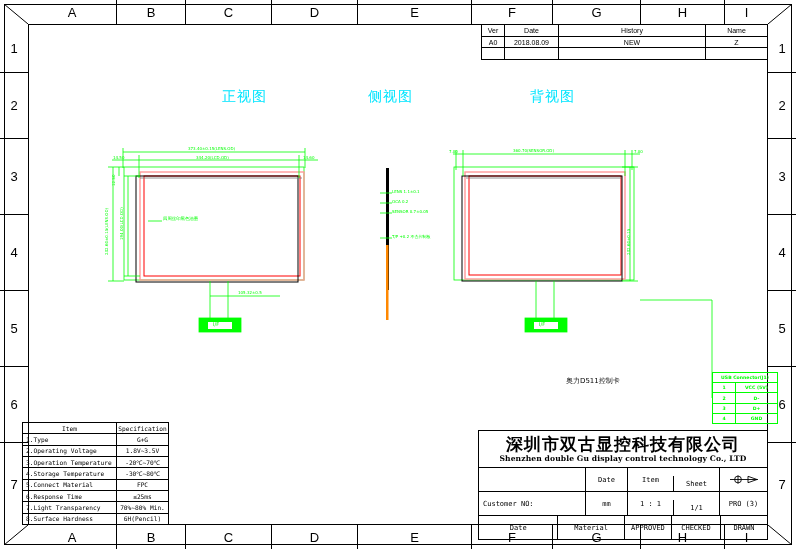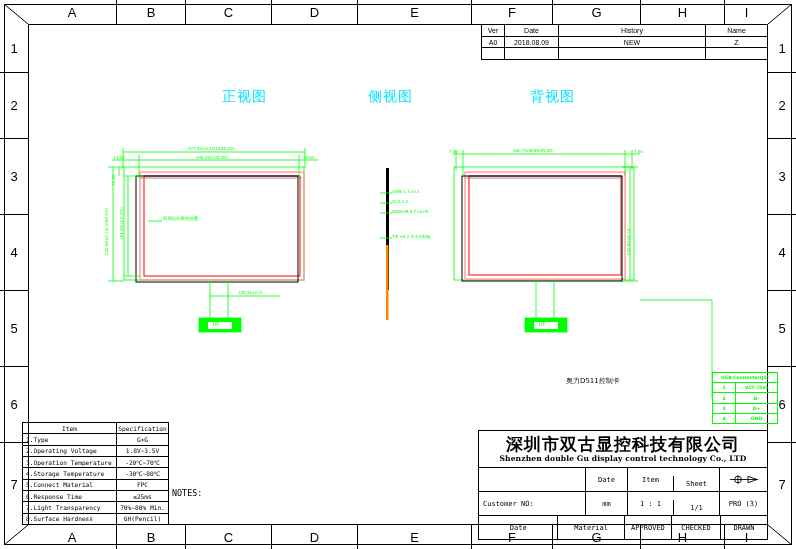--- a/index.html
+++ b/index.html
@@ -353,21 +353,20 @@
       <div class="scell sitem">7.Light Transparency</div>
       <div class="scell sval">70%~80% Min.</div>
     </div>
     <div class="srow">
       <div class="scell sitem">8.Surface Hardness</div>
       <div class="scell sval">6H(Pencil)</div>
     </div>
   </div>
 
   <div class="notes">
-    <div>NOTES:</div>
     
   </div>
 
   <div class="tblock">
     <div class="tb-company">
       <div class="tb-cn">深圳市双古显控科技有限公司</div>
       <div class="tb-en">Shenzhen double Gu display control technology Co., LTD</div>
     </div>
     <div class="tb-rows">
       <div class="trow">

